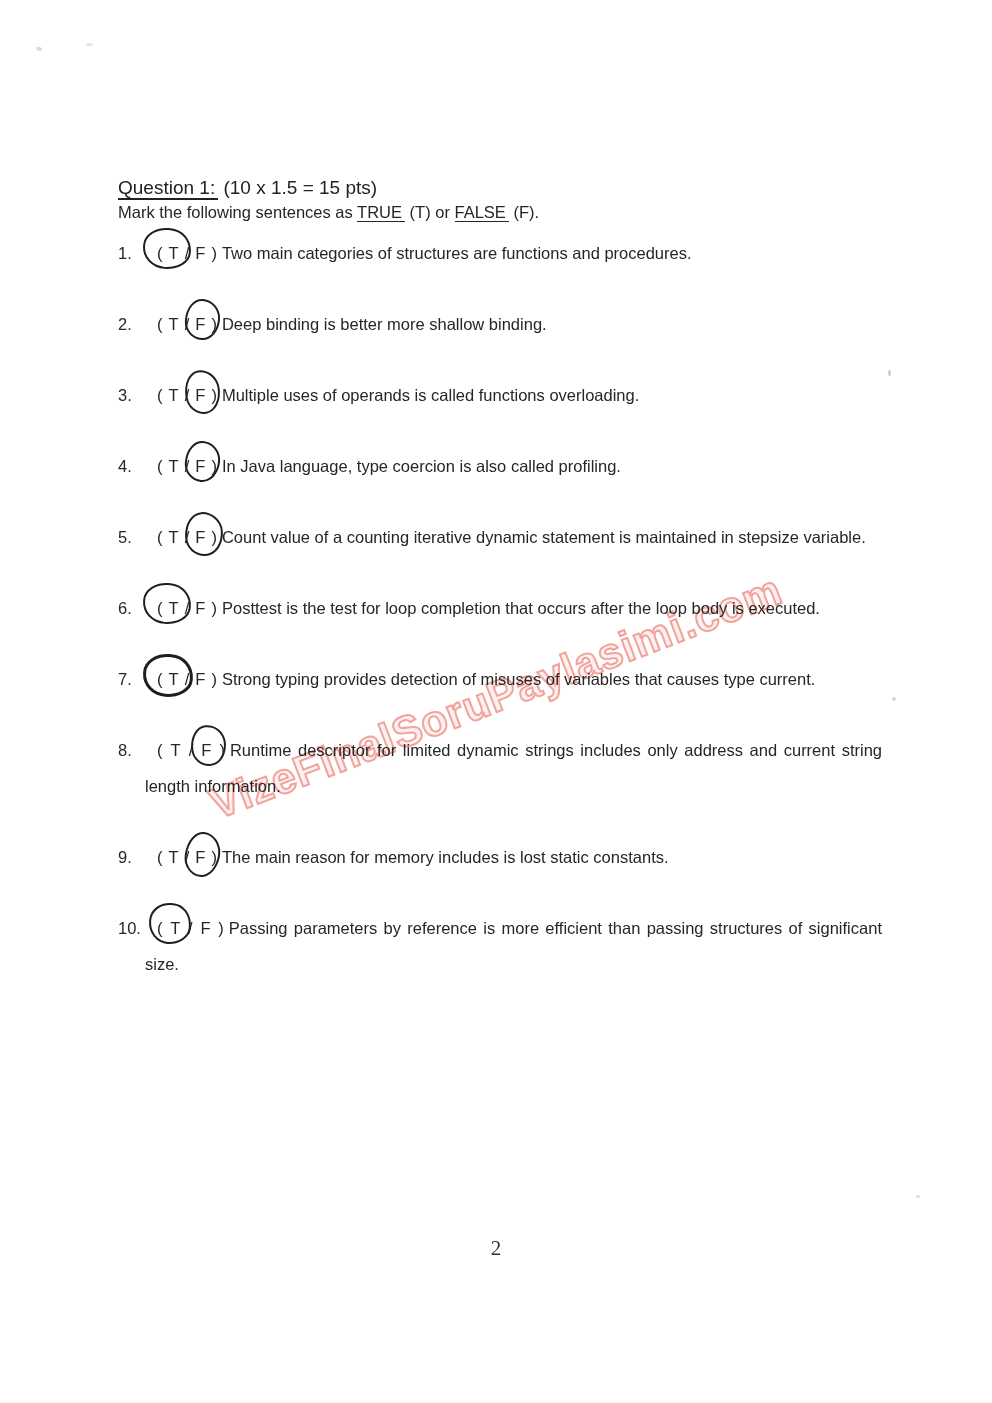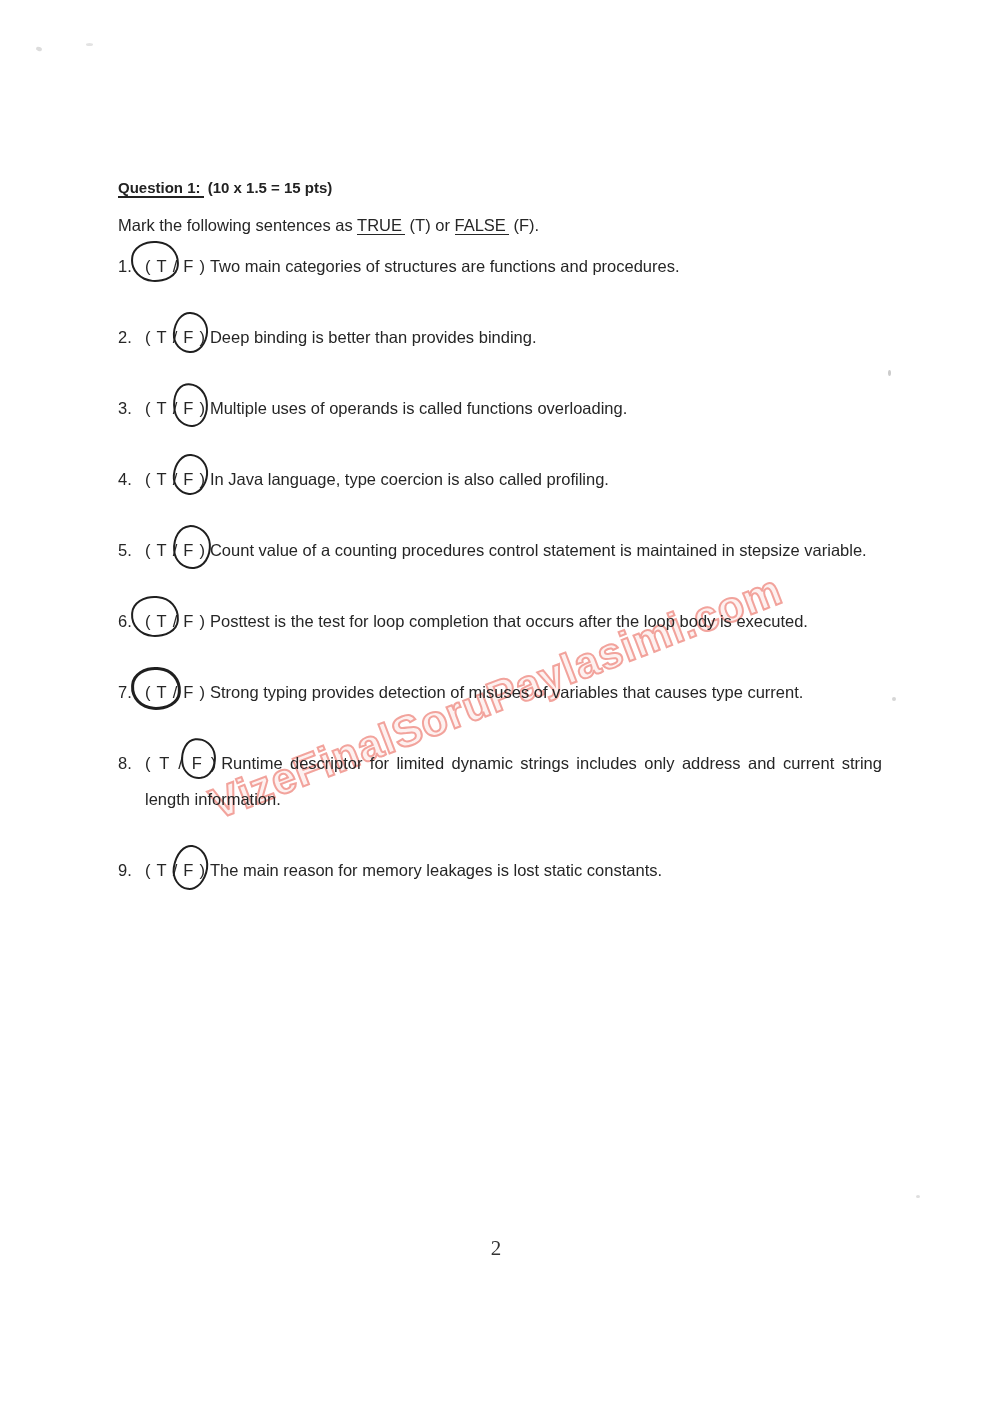--- a/index.html
+++ b/index.html
@@ -32,24 +32,23 @@
   
   .page-content {
     position: absolute;
     left: 118px;
     top: 176px;
     width: 764px;
     z-index: 1;
   }
 
   .heading {
-    font-size: 15px;
-    font-weight: bold;
+    font-size: 19px;
+    font-weight: normal;
     line-height: 24px;
-    margin-bottom: 13px;
     color: #222;
   }
   .heading .underlined {
     text-decoration: none;
     border-bottom: 2px solid #222;
     padding-right: 3px;
   }
 
   .instruction {
     font-size: 16.5px;
@@ -73,21 +72,21 @@
   }
   li.q.justify { text-align: justify; }
 
   .qnum {
     position: absolute;
     left: 0;
     top: 0;
     line-height: 36px;
   }
 
-  .tf { white-space: nowrap; margin-right: 5px; }
+  .tf { white-space: nowrap; margin-right: 5px; margin-left: 12px; }
   .letter {
     display: inline-block;
     width: 13px;
     text-align: center;
     position: relative;
   }
 
   
   .circled::after {
     content: "";
@@ -157,48 +156,51 @@
   <div class="instruction">
     <span>Mark the following sentences as </span><span class="uline">TRUE</span><span> (T) or </span><span class="uline">FALSE</span><span> (F).</span>
   </div>
 
   <ol class="questions">
   <li class="q">
     <span class="qnum">1.</span><span class="tf"><span>( </span><span class="letter t circled circled-t">T</span><span> / </span><span class="letter f">F</span><span> )</span></span><span class="qtext">Two main categories of structures are functions and procedures.</span>
   </li>
 
   <li class="q">
-    <span class="qnum">2.</span><span class="tf"><span>( </span><span class="letter t">T</span><span> / </span><span class="letter f circled">F</span><span> )</span></span><span class="qtext">Deep binding is better than provides binding.</span>
+    <span class="qnum">2.</span><span class="tf"><span>( </span><span class="letter t">T</span><span> / </span><span class="letter f circled">F</span><span> )</span></span><span class="qtext">Deep binding is better more shallow binding.</span>
   </li>
 
   <li class="q">
     <span class="qnum">3.</span><span class="tf"><span>( </span><span class="letter t">T</span><span> / </span><span class="letter f circled">F</span><span> )</span></span><span class="qtext">Multiple uses of operands is called functions overloading.</span>
   </li>
 
   <li class="q">
     <span class="qnum">4.</span><span class="tf"><span>( </span><span class="letter t">T</span><span> / </span><span class="letter f circled">F</span><span> )</span></span><span class="qtext">In Java language, type coercion is also called profiling.</span>
   </li>
 
   <li class="q justify">
-    <span class="qnum">5.</span><span class="tf"><span>( </span><span class="letter t">T</span><span> / </span><span class="letter f circled">F</span><span> )</span></span><span class="qtext">Count value of a counting procedures control statement is maintained in stepsize variable.</span>
+    <span class="qnum">5.</span><span class="tf"><span>( </span><span class="letter t">T</span><span> / </span><span class="letter f circled">F</span><span> )</span></span><span class="qtext">Count value of a counting iterative dynamic statement is maintained in stepsize variable.</span>
   </li>
 
   <li class="q">
     <span class="qnum">6.</span><span class="tf"><span>( </span><span class="letter t circled circled-t">T</span><span> / </span><span class="letter f">F</span><span> )</span></span><span class="qtext">Posttest is the test for loop completion that occurs after the loop body is executed.</span>
   </li>
 
   <li class="q">
     <span class="qnum">7.</span><span class="tf"><span>( </span><span class="letter t circled circled-t">T</span><span> / </span><span class="letter f">F</span><span> )</span></span><span class="qtext">Strong typing provides detection of misuses of variables that causes type current.</span>
   </li>
 
   <li class="q justify">
     <span class="qnum">8.</span><span class="tf"><span>( </span><span class="letter t">T</span><span> / </span><span class="letter f circled">F</span><span> )</span></span><span class="qtext">Runtime descriptor for limited dynamic strings includes only address and current string length information.</span>
   </li>
 
   <li class="q">
-    <span class="qnum">9.</span><span class="tf"><span>( </span><span class="letter t">T</span><span> / </span><span class="letter f circled">F</span><span> )</span></span><span class="qtext">The main reason for memory leakages is lost static constants.</span>
-  </li>
-
+    <span class="qnum">9.</span><span class="tf"><span>( </span><span class="letter t">T</span><span> / </span><span class="letter f circled">F</span><span> )</span></span><span class="qtext">The main reason for memory includes is lost static constants.</span>
+  </li>
+
+  <li class="q justify">
+    <span class="qnum">10.</span><span class="tf"><span>( </span><span class="letter t circled circled-t">T</span><span> / </span><span class="letter f">F</span><span> )</span></span><span class="qtext">Passing parameters by reference is more efficient than passing structures of significant size.</span>
+  </li>
 </ol>
 
 </div>
 
 <div class="page-number">2</div>
 
 </body></html>

